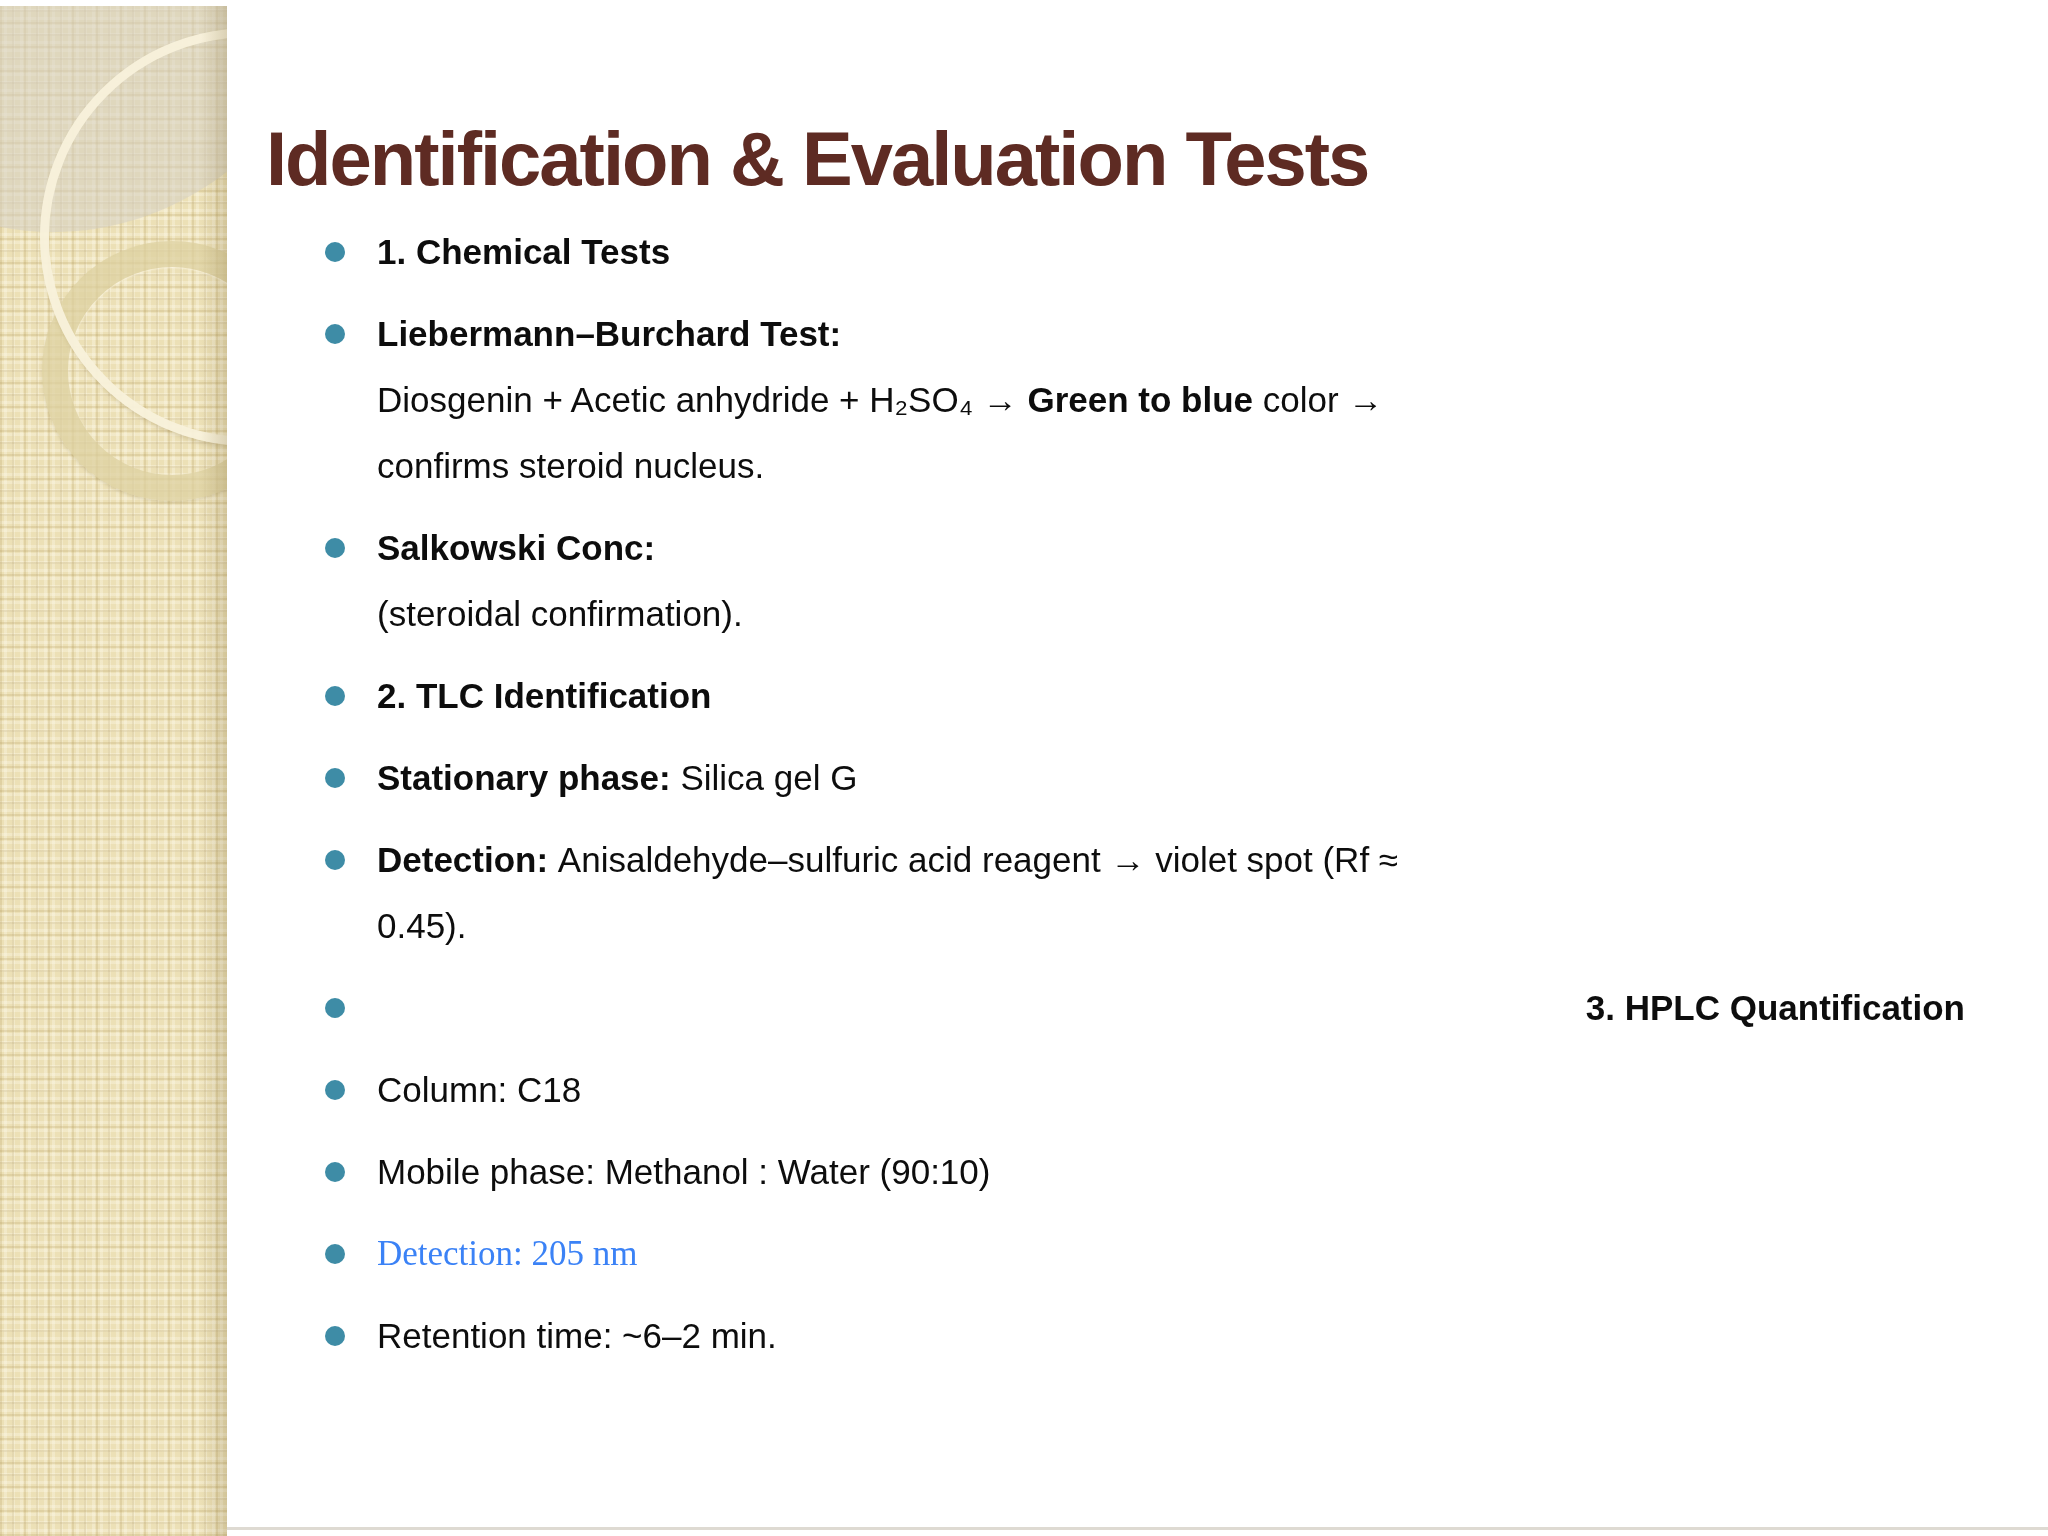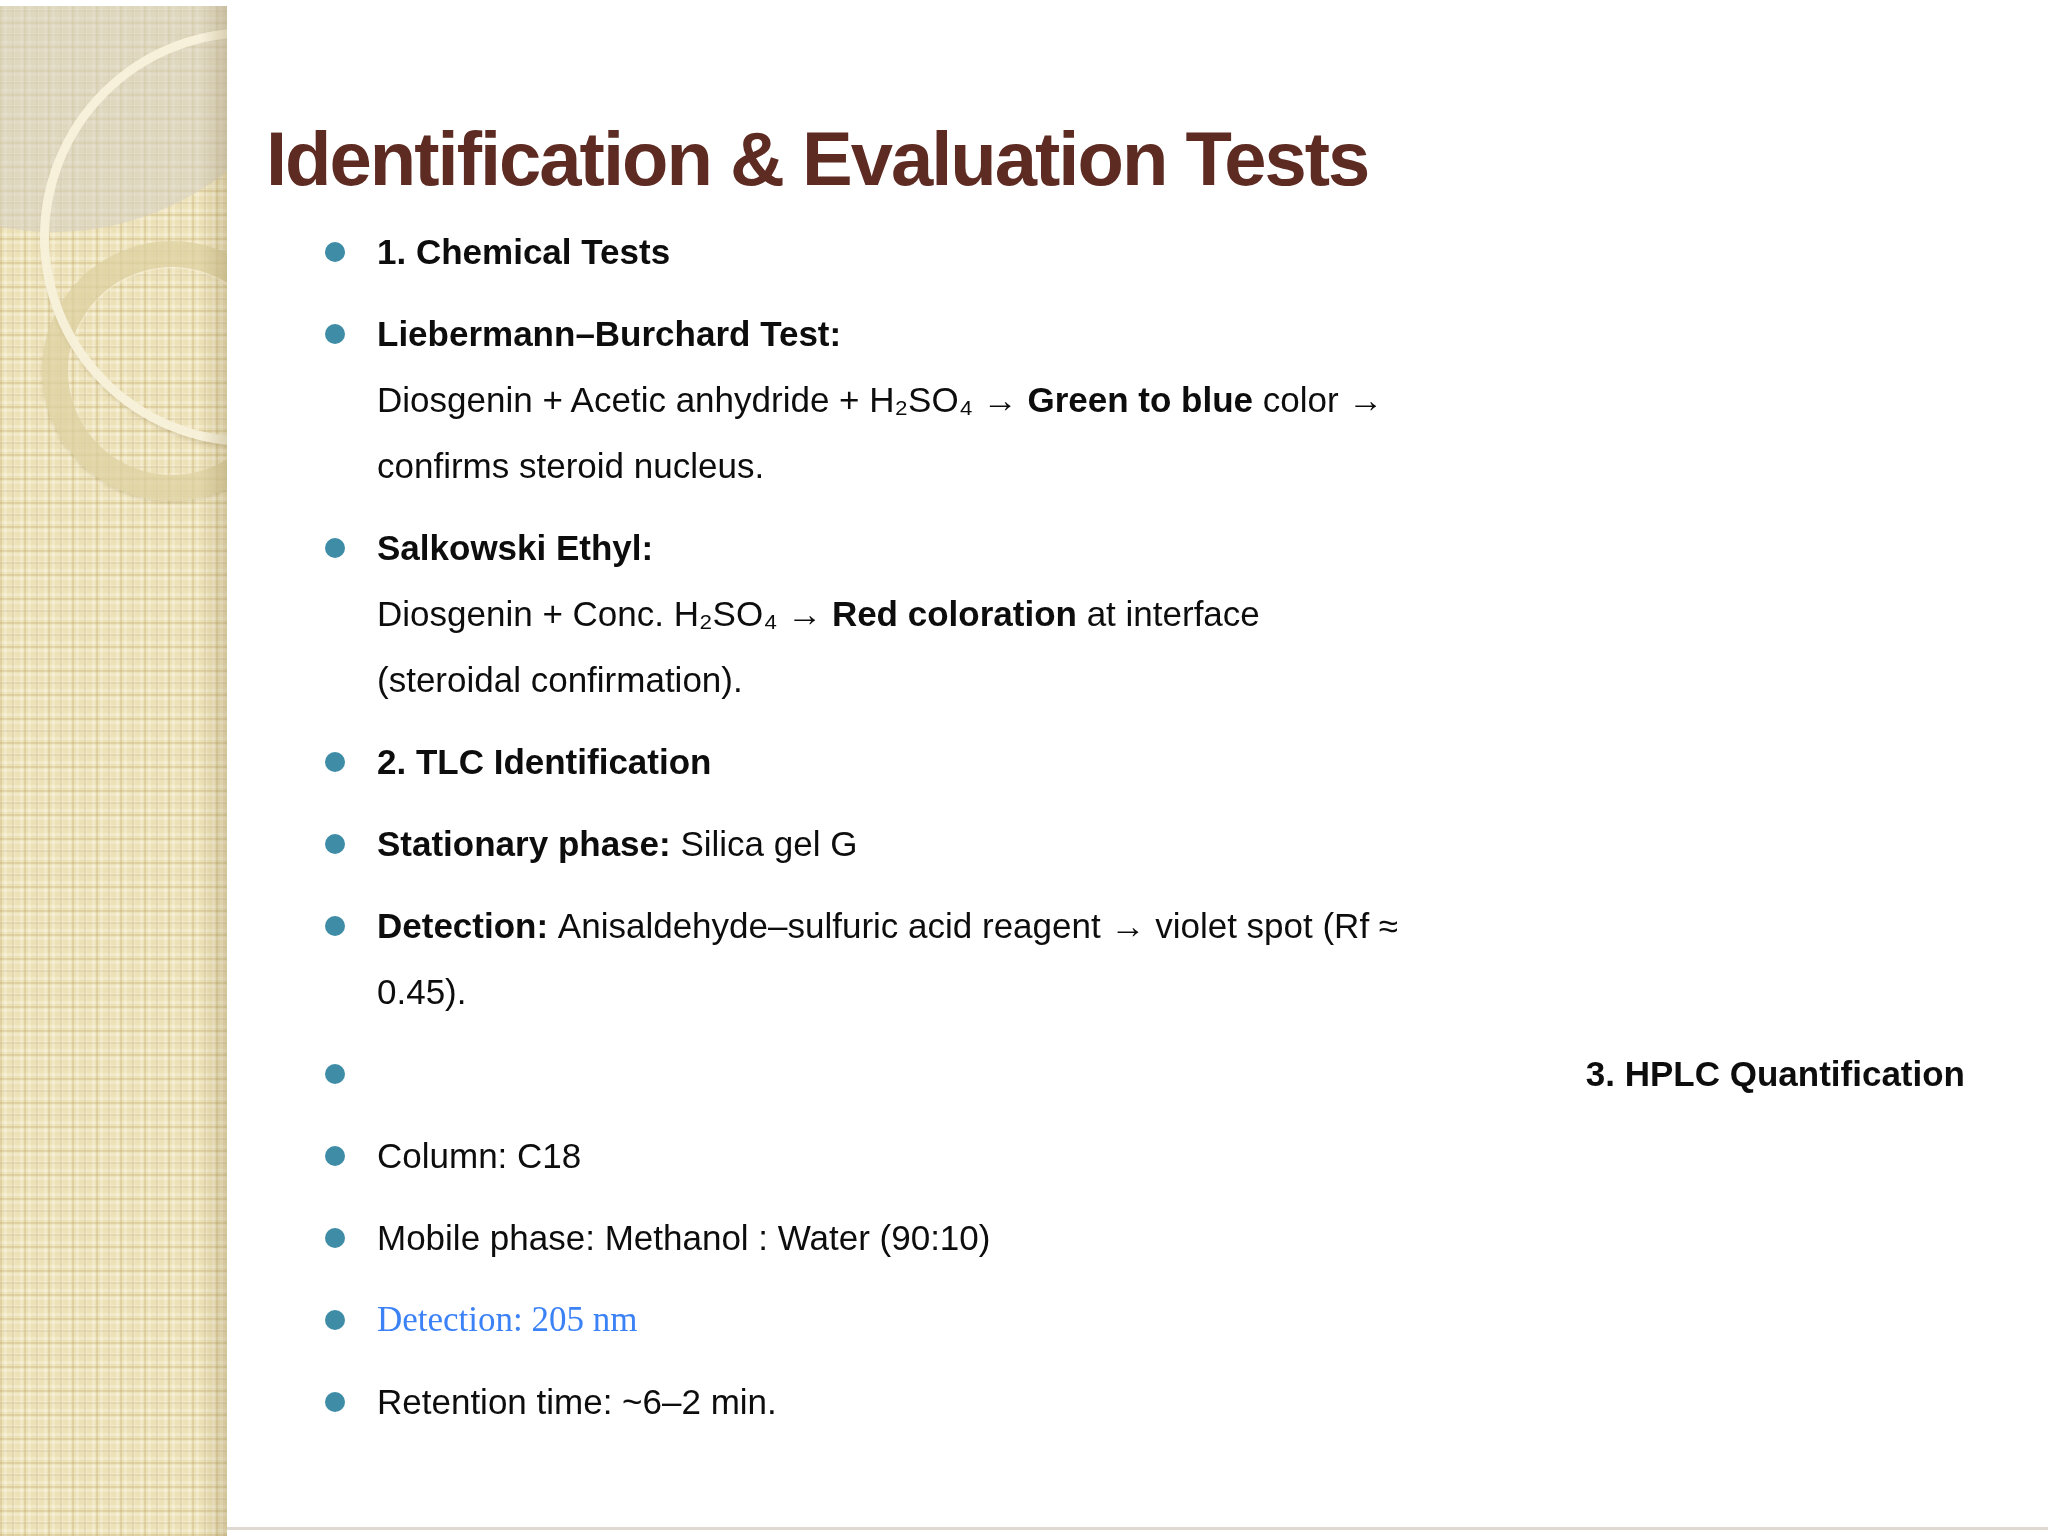--- a/index.html
+++ b/index.html
@@ -97,22 +97,21 @@
         <span class="dot" style="background: rgb(62, 140, 166);"></span>
         <div class="bullet-content">
           <div class="line"><span class="b">Liebermann–Burchard Test:</span></div>
           <div class="line"><span>Diosgenin + Acetic anhydride + H₂SO₄ → </span><span class="b">Green to blue</span><span> color →</span></div>
           <div class="line"><span>confirms steroid nucleus.</span></div>
         </div>
       </li>
       <li style="color: rgb(13, 13, 13);">
         <span class="dot" style="background: rgb(62, 140, 166);"></span>
         <div class="bullet-content">
-          <div class="line"><span class="b">Salkowski Ethyl:</span></div>
-          <div class="line"><span>Diosgenin + Conc. H₂SO₄ → </span><span class="b">Red coloration</span><span> at interface</span></div>
+          <div class="line"><span class="b">Salkowski Conc:</span></div>
           <div class="line"><span>(steroidal confirmation).</span></div>
         </div>
       </li>
       <li style="color: rgb(13, 13, 13);">
         <span class="dot" style="background: rgb(62, 140, 166);"></span>
         <div class="bullet-content">
           <div class="line"><span class="b">2. TLC Identification</span></div>
         </div>
       </li>
       <li style="color: rgb(13, 13, 13);">

